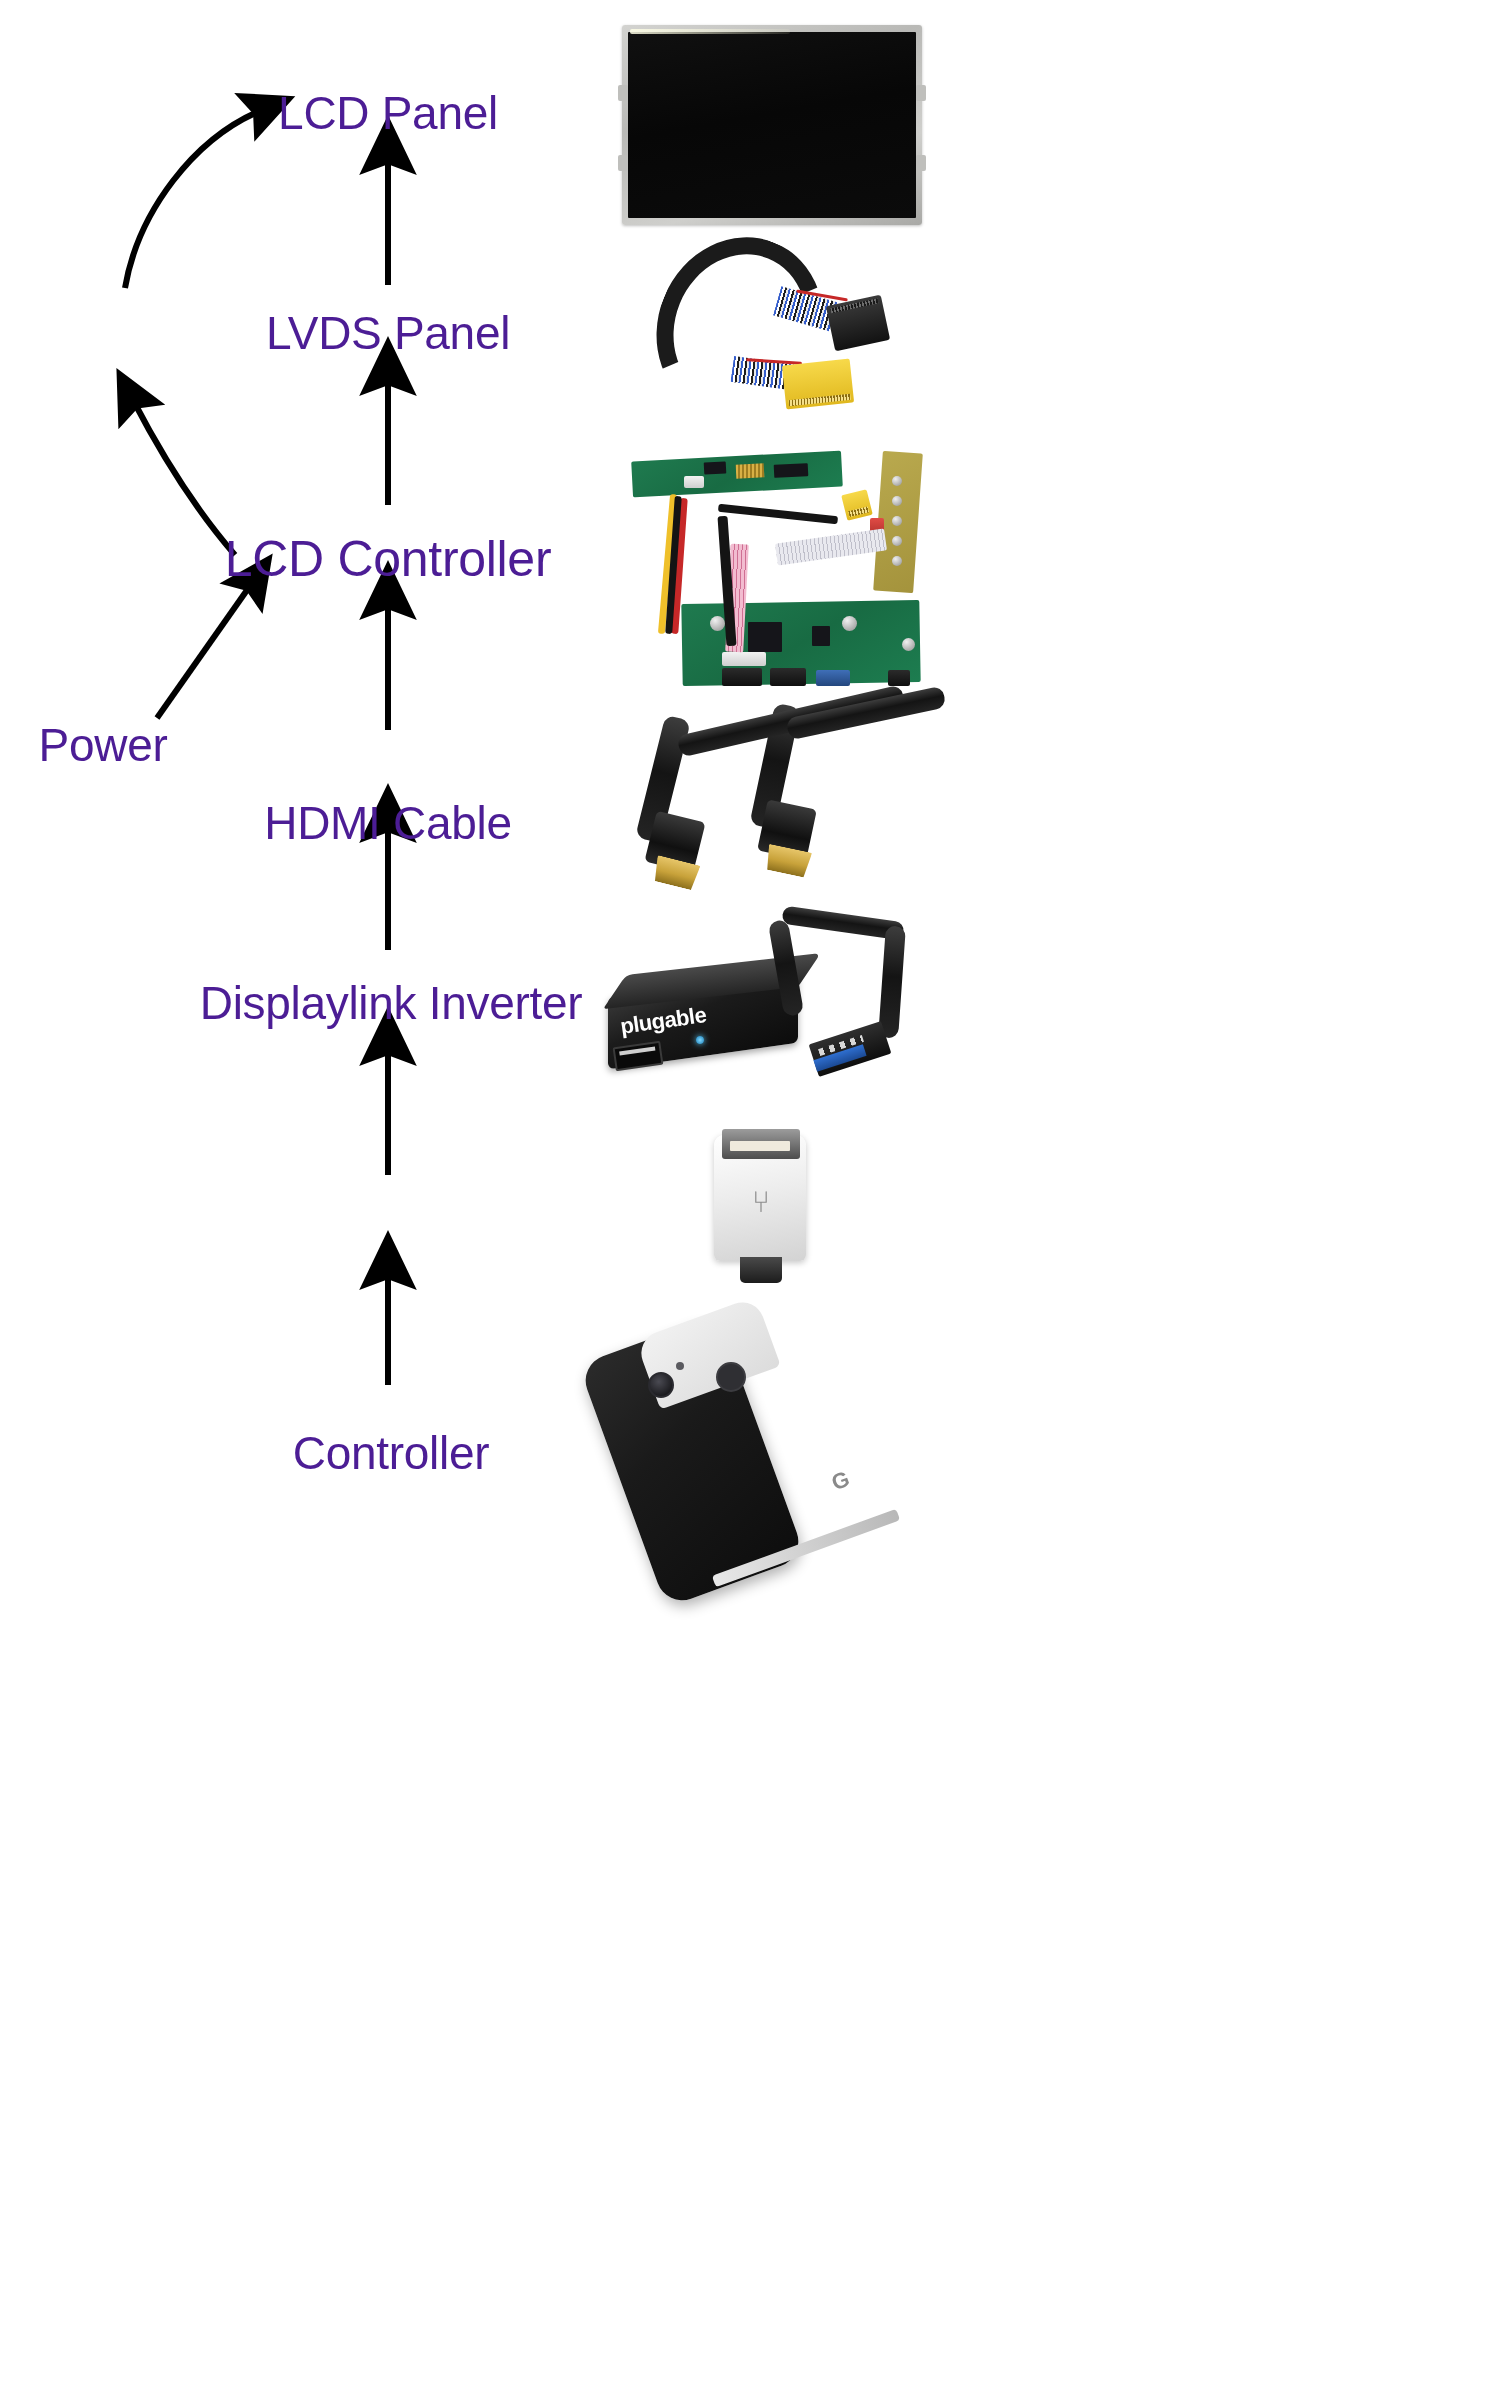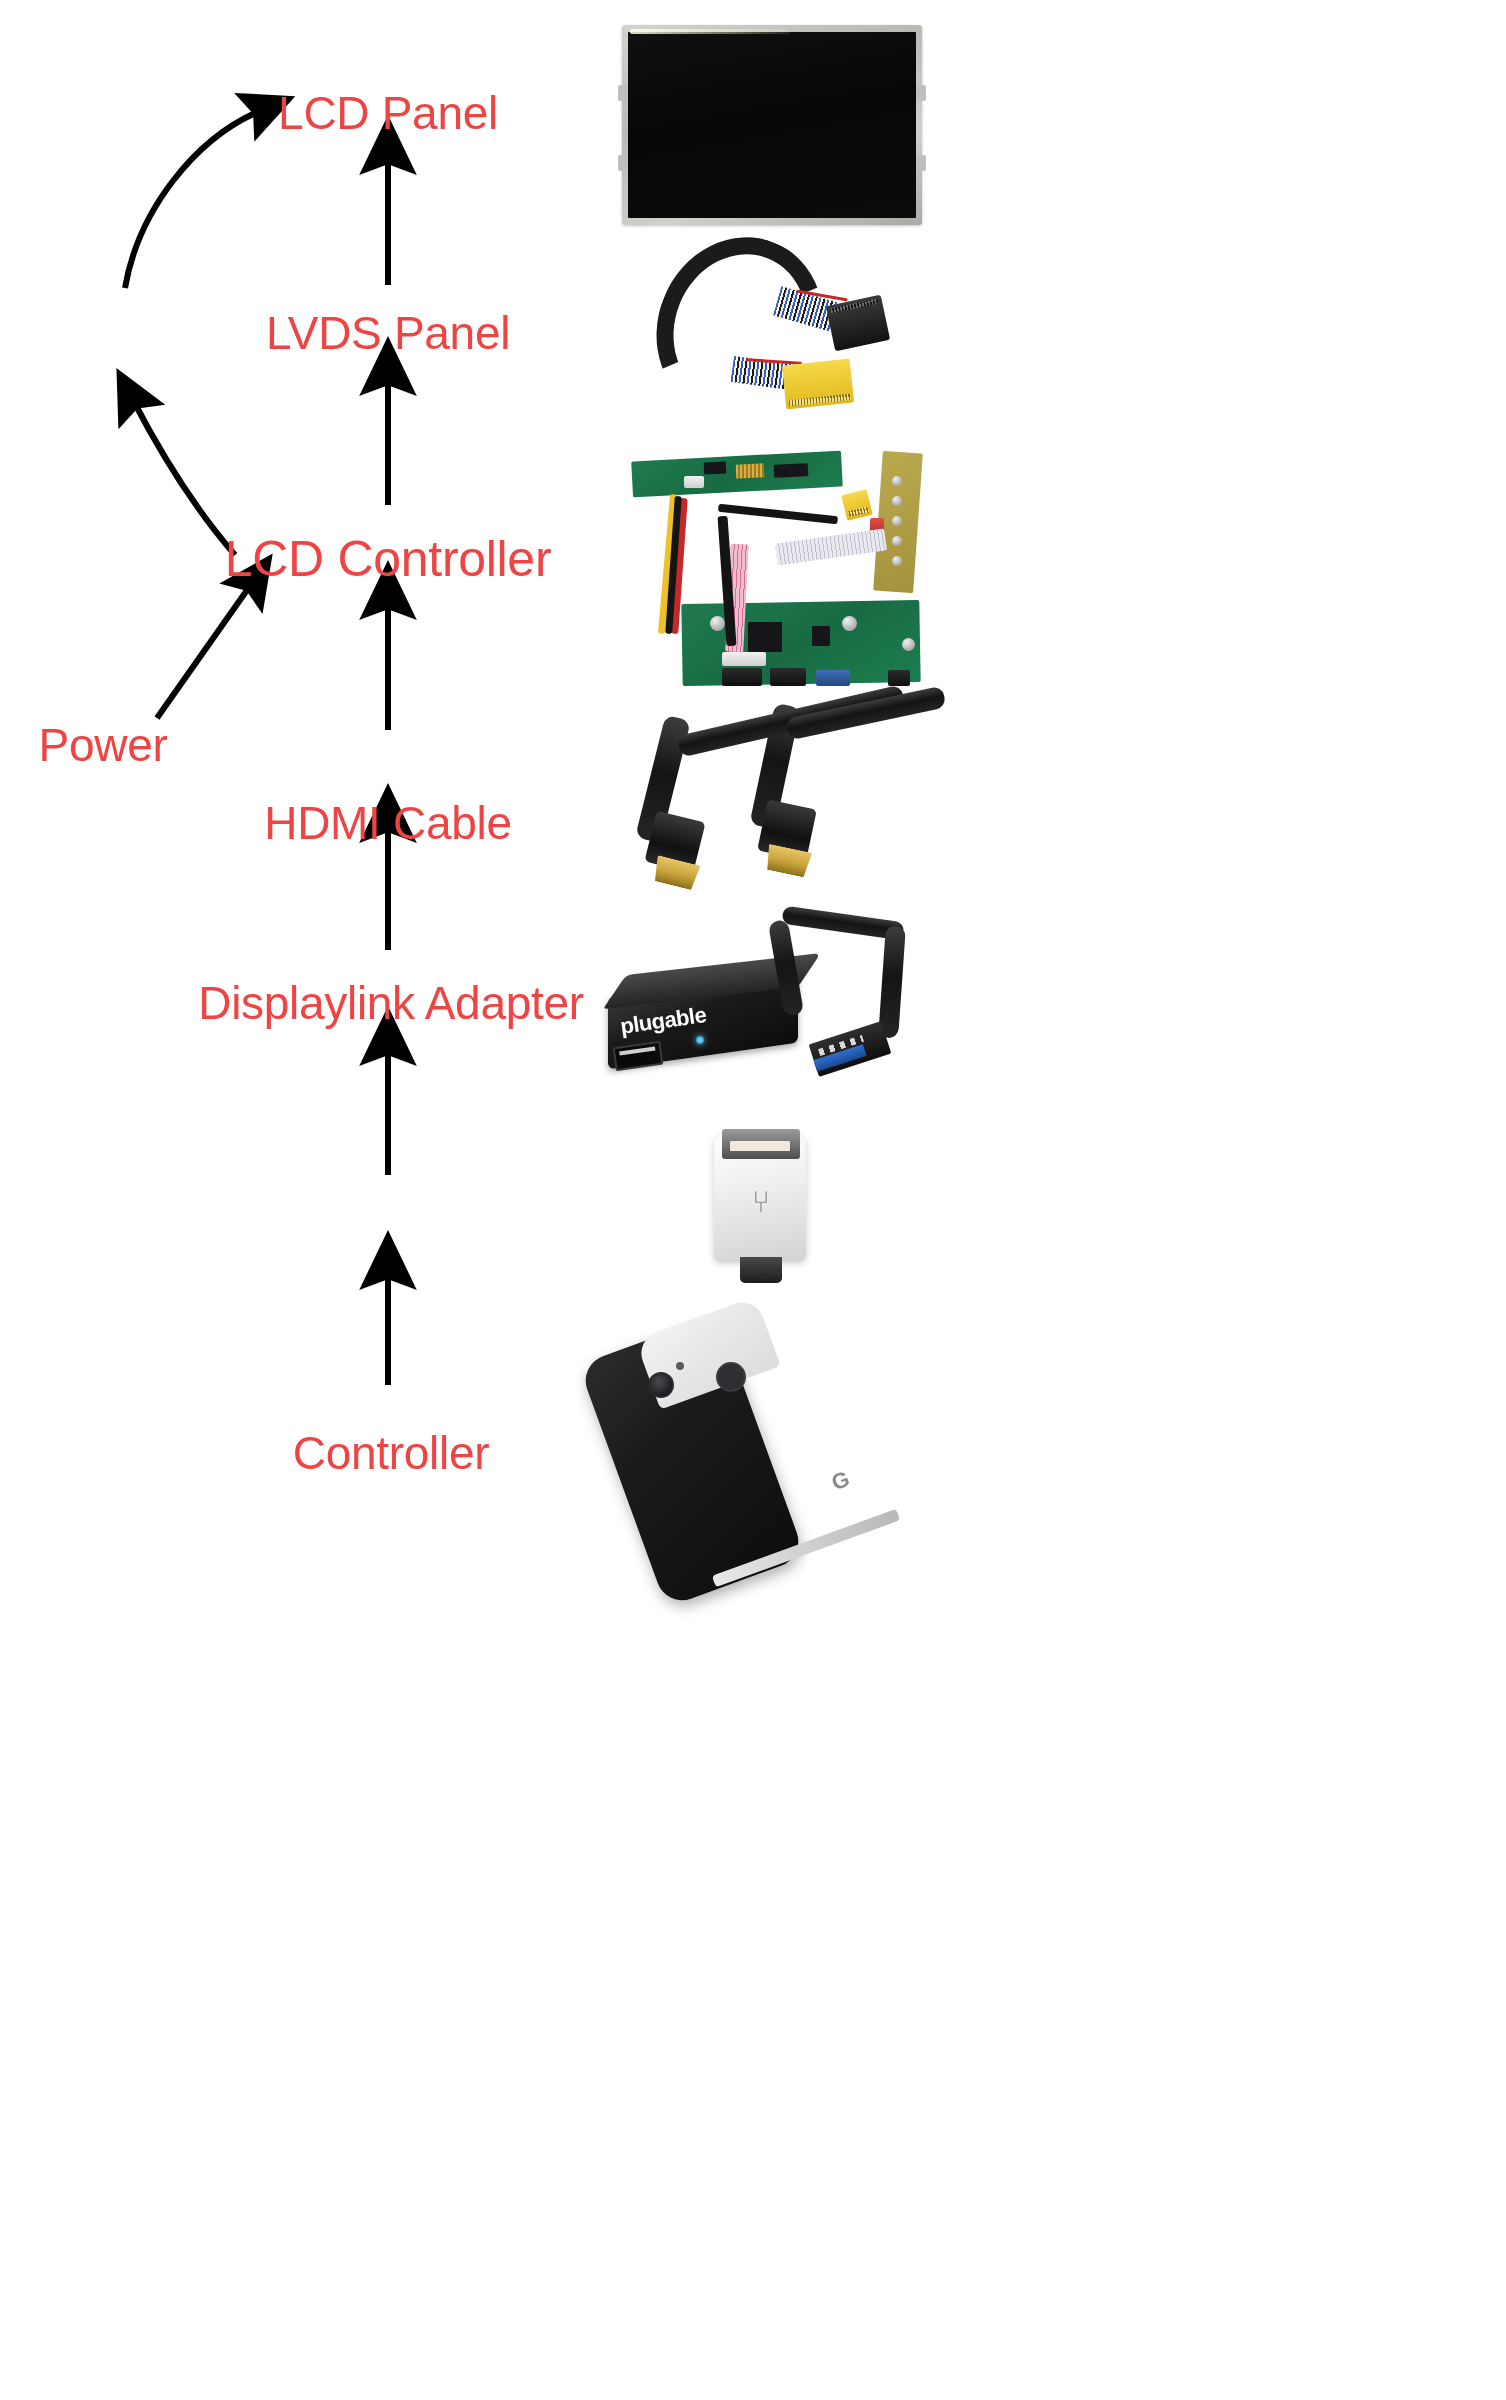--- a/index.html
+++ b/index.html
@@ -18,21 +18,21 @@
     height: 2400px;
     background: #ffffff;
     overflow: hidden;
   }
 
   
   .node-label {
     position: absolute;
     font-family: "Liberation Sans", sans-serif;
     font-weight: 400;
-    color: #ef4444;
+    color: #4c1d95;
     white-space: pre;
     line-height: 1.18;
     letter-spacing: -0.3px;
   }
   .nl-center { text-align: center; transform: translateX(-50%); }
 
   
   #arrow-layer {
     position: absolute;
     left: 0; top: 0;
@@ -348,21 +348,21 @@
 
 
   <div class="node-label nl-center" style="left:388px; top:306px; font-size:46px;">LVDS Panel</div>
 
   <div class="node-label nl-center" style="left:388px; top:530px; font-size:50px;">LCD Controller</div>
 
   <div class="node-label nl-center" style="left:103px; top:718px; font-size:46px;">Power</div>
 
   <div class="node-label nl-center" style="left:388px; top:796px; font-size:46px;">HDMI Cable</div>
 
-  <div class="node-label nl-center" style="left:391px; top:976px; font-size:46px;">Displaylink Adapter</div>
+  <div class="node-label nl-center" style="left:391px; top:976px; font-size:46px;">Displaylink Inverter</div>
 
 
   <div class="node-label nl-center" style="left:391px; top:1426px; font-size:46px;">Controller</div>
 
   <div class="photo" style="left:622px; top:25px; width:300px; height:200px;">
     <div class="lcd-bezel"></div>
     <div class="lcd-screen"></div>
     <div class="lcd-glint"></div>
     <div class="lcd-tab" style="left:-4px; top:60px;"></div>
     <div class="lcd-tab" style="left:-4px; top:130px;"></div>

